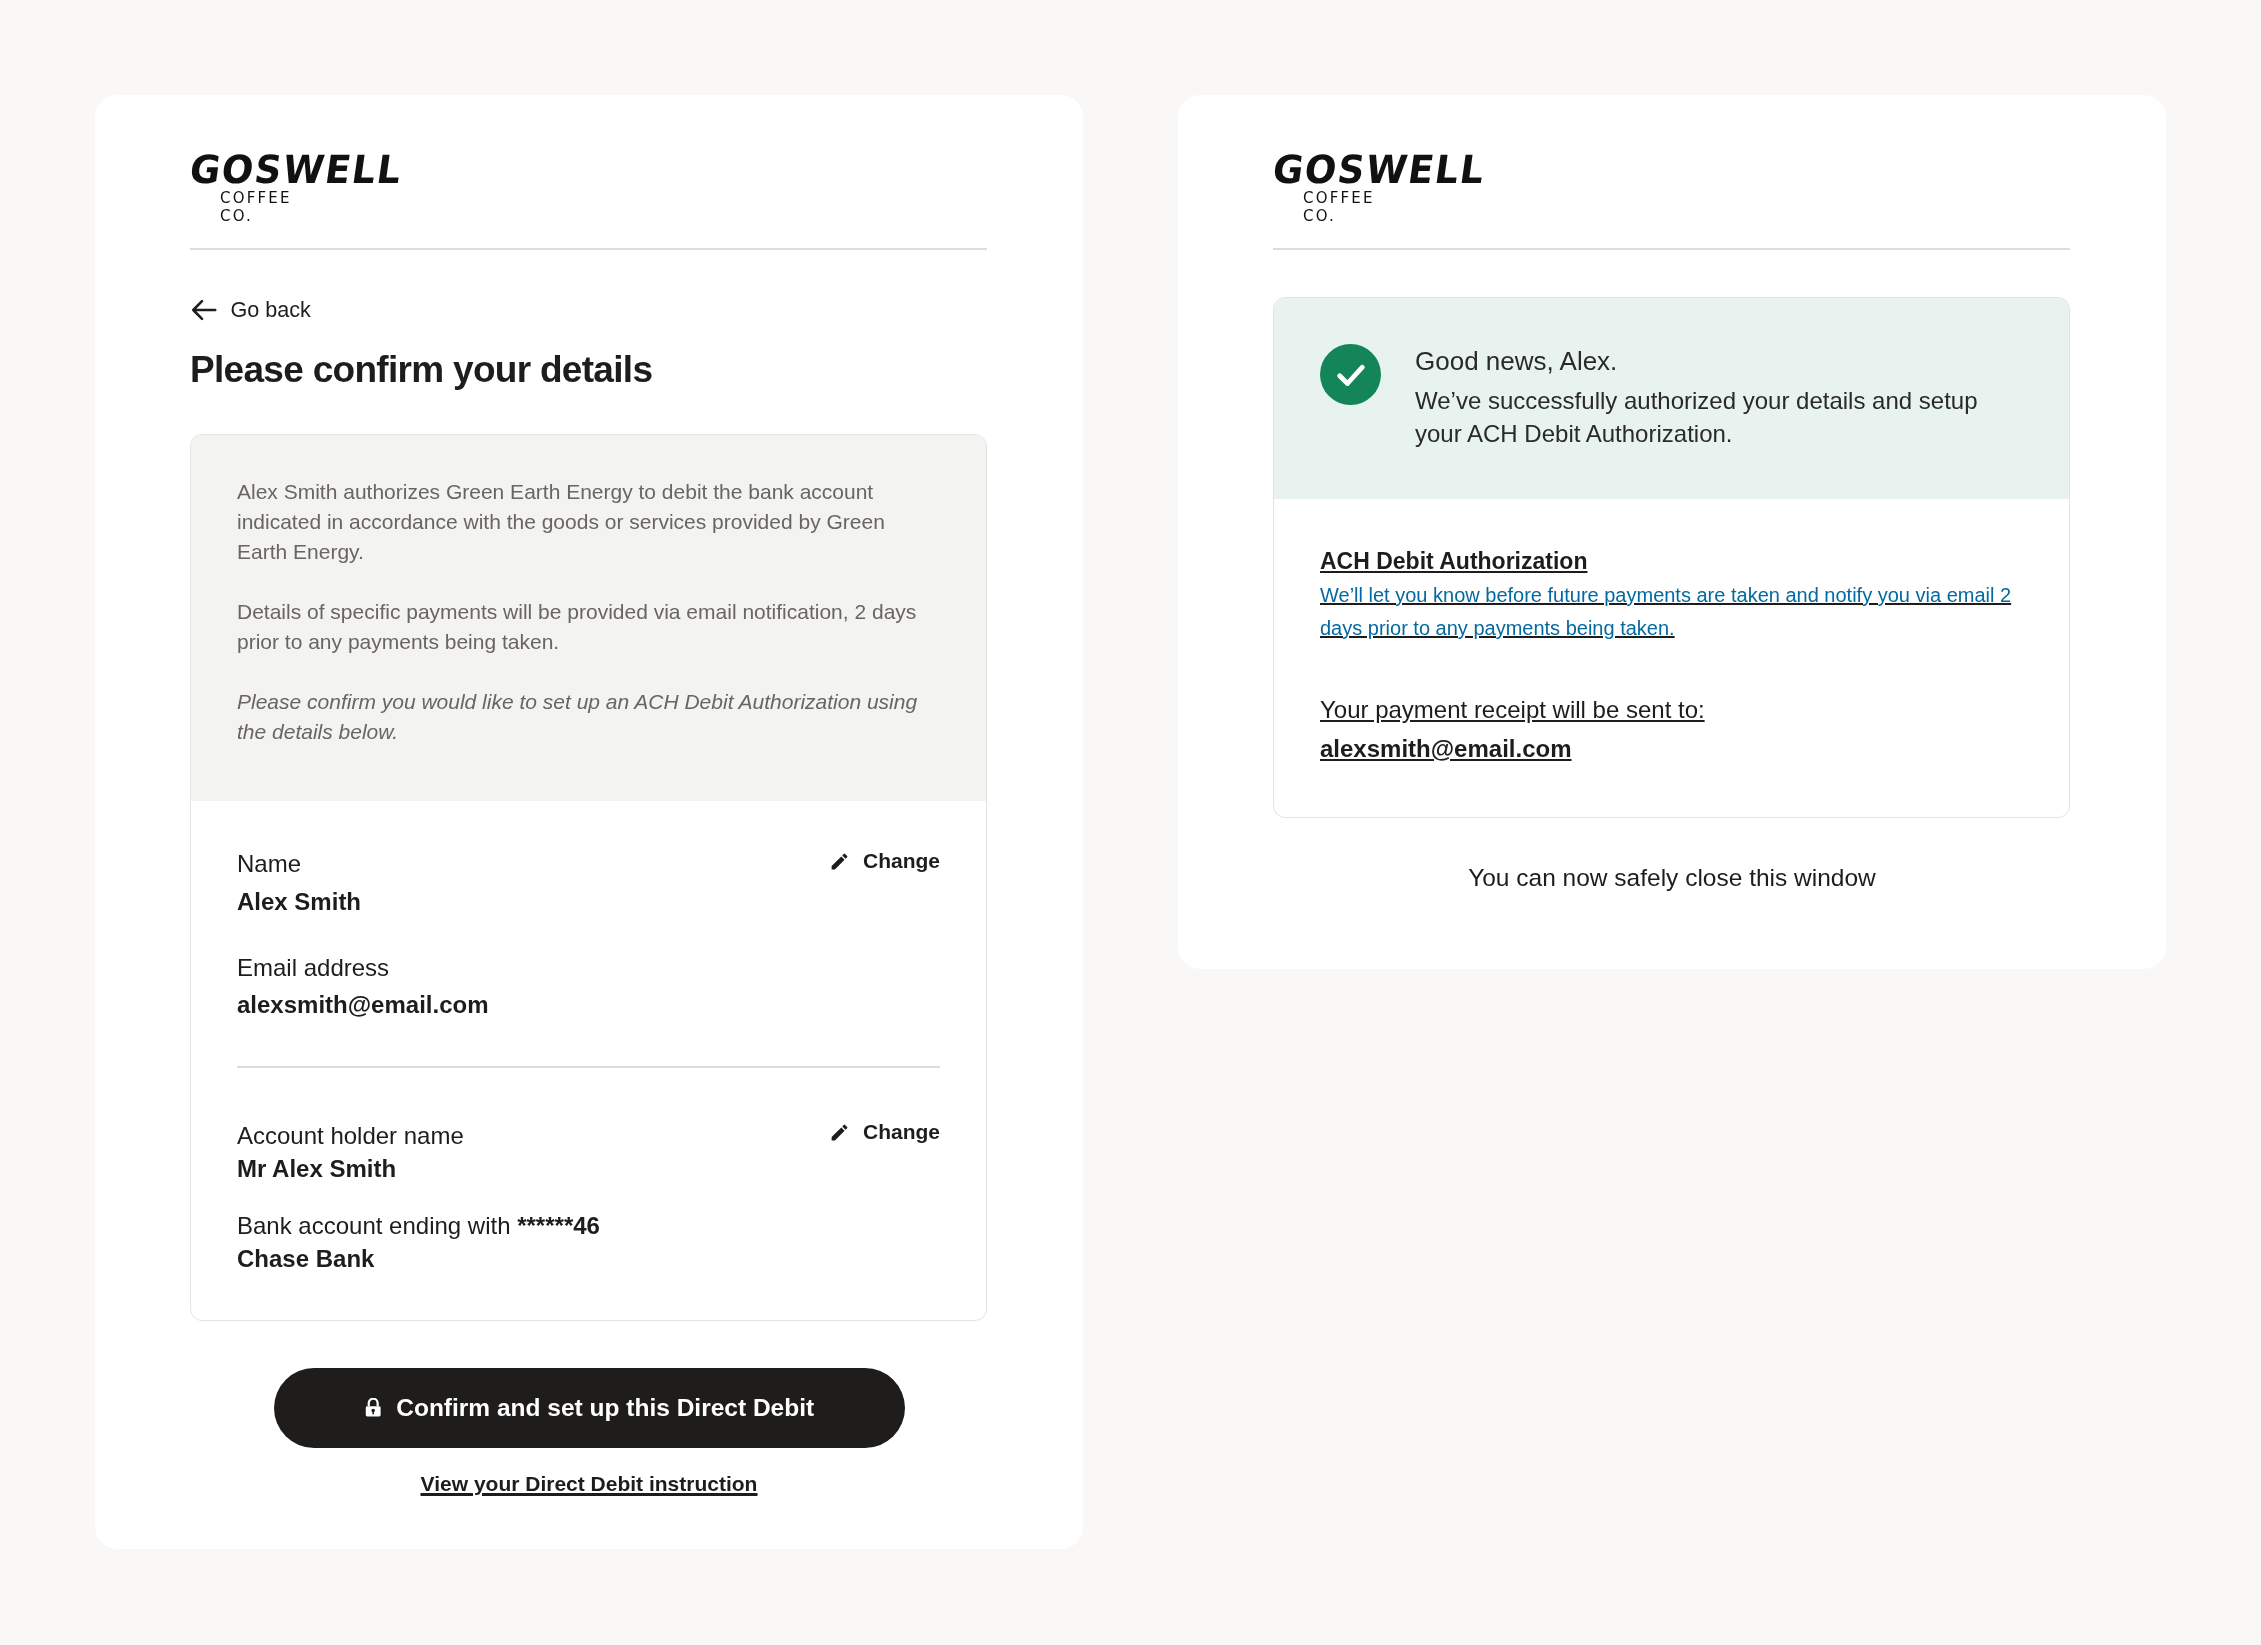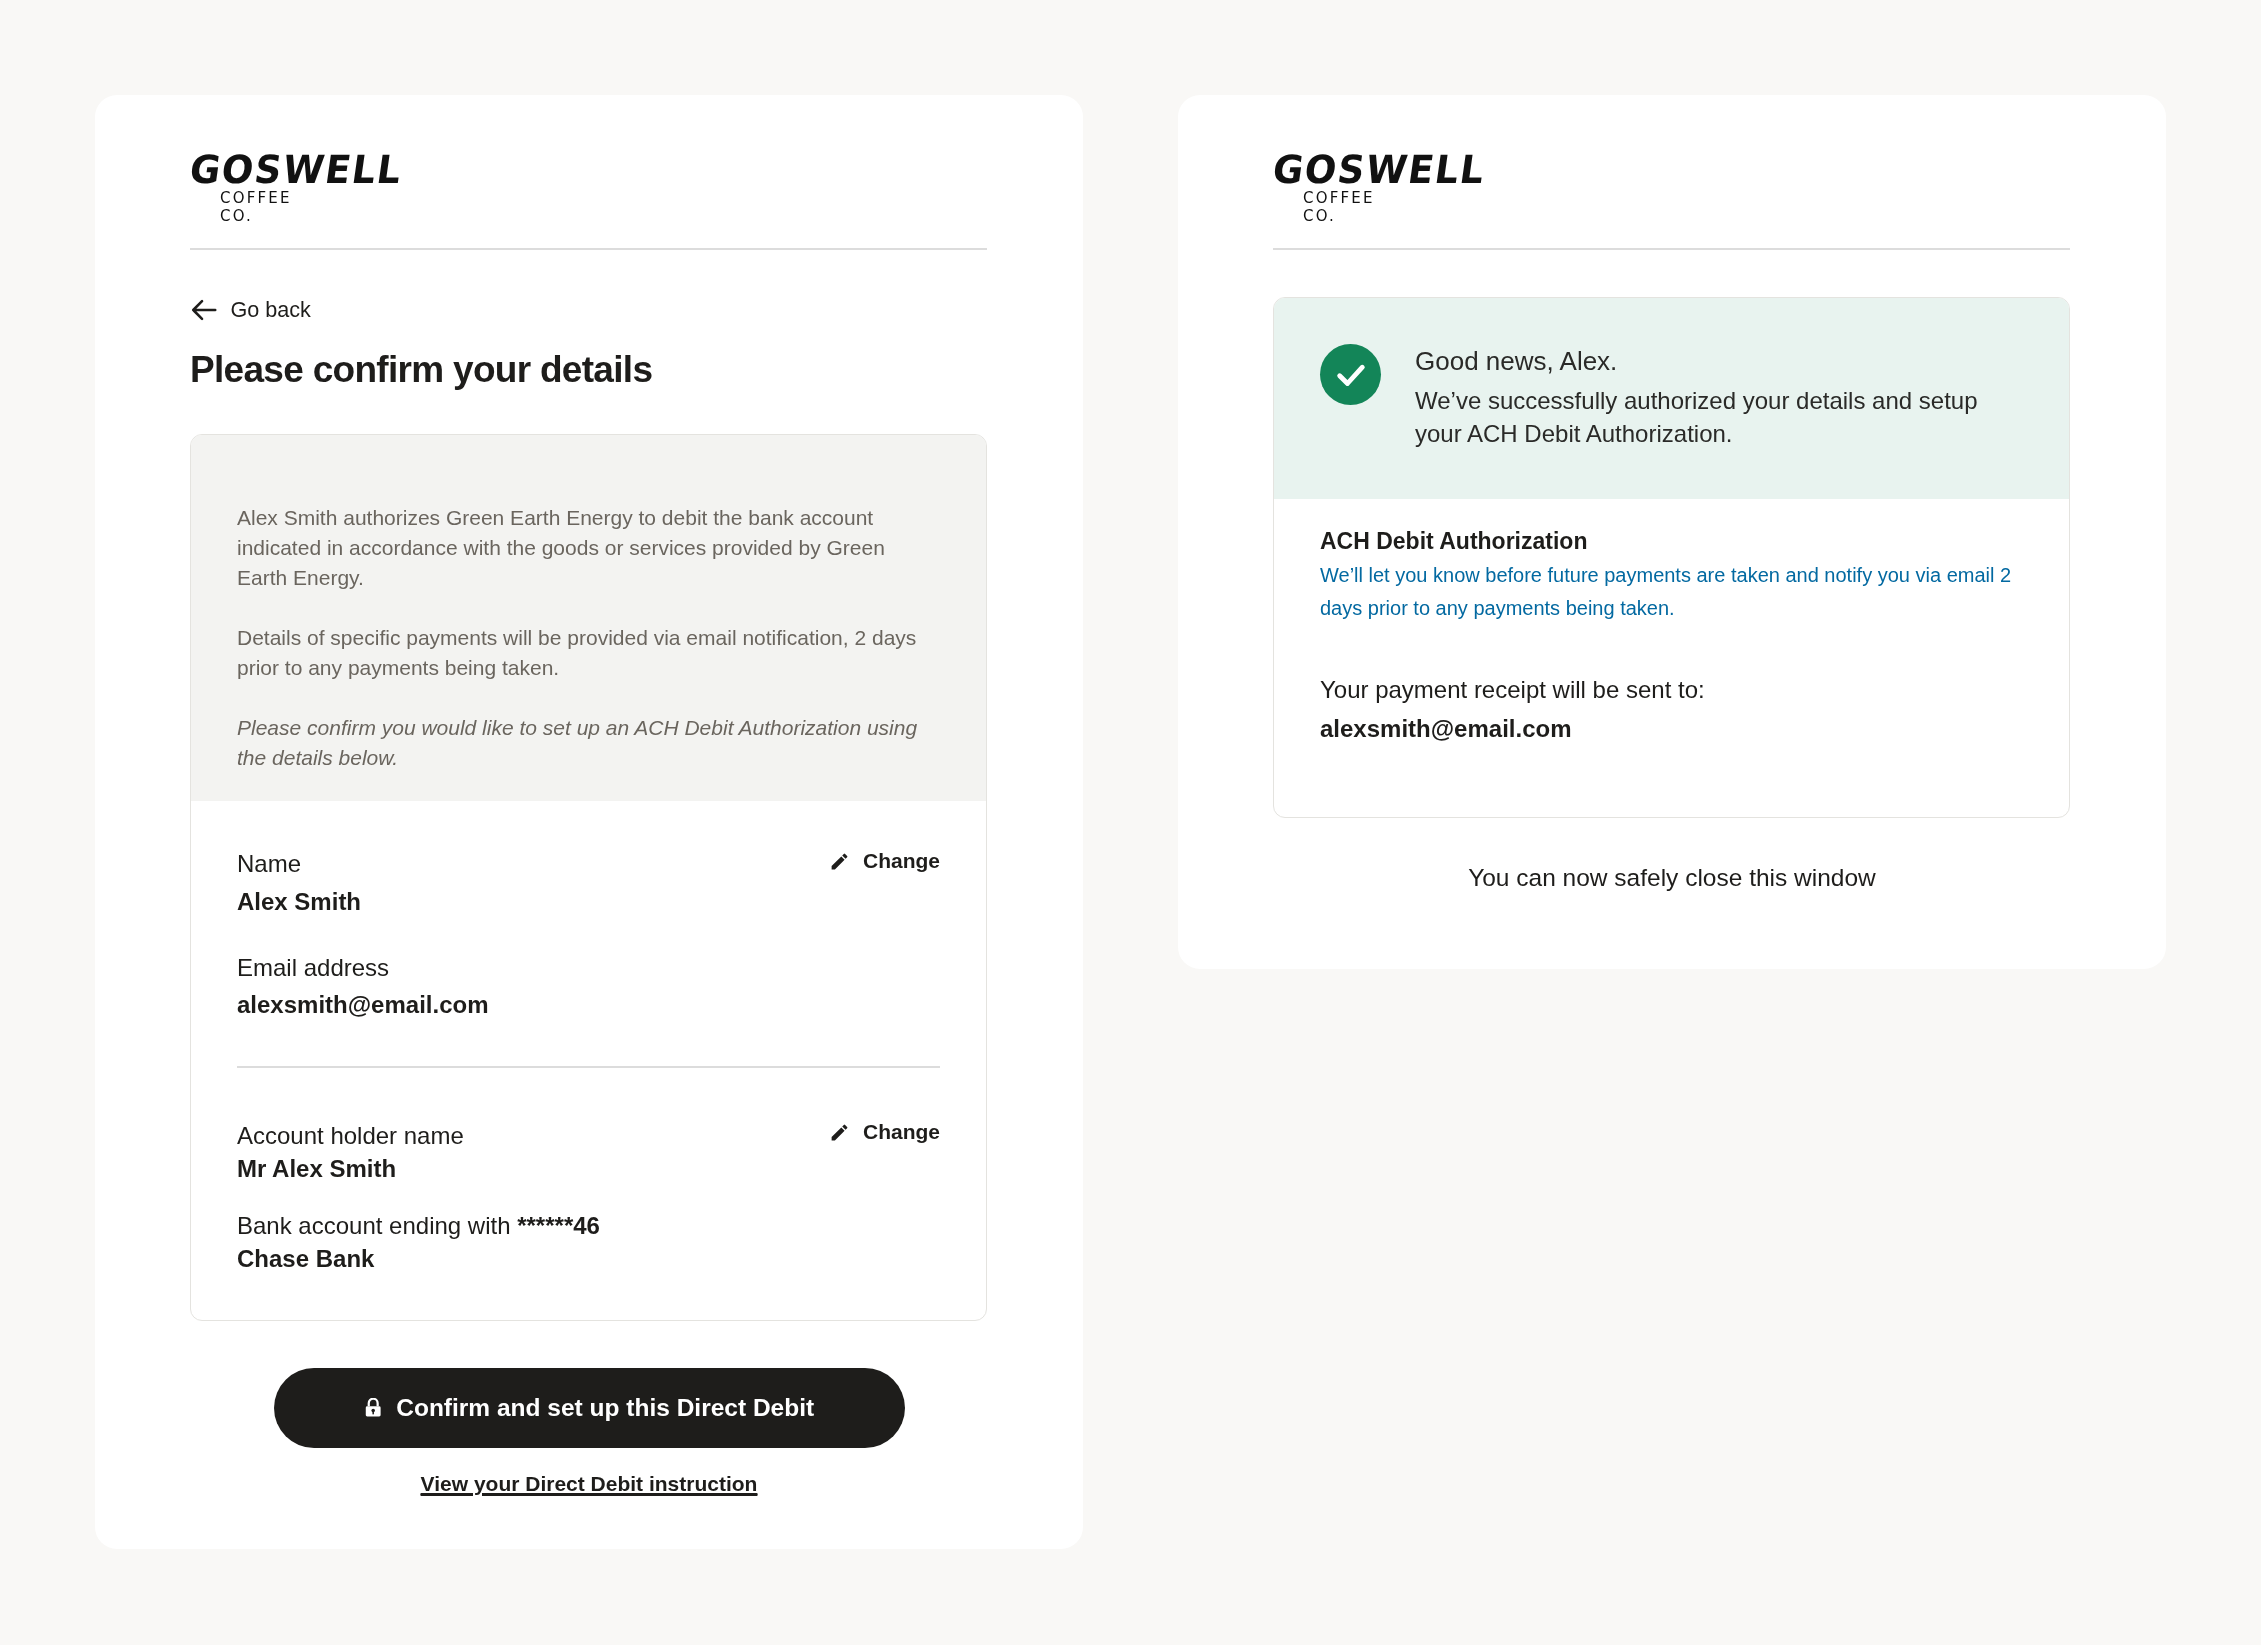--- a/index.html
+++ b/index.html
@@ -60,21 +60,21 @@
     }
     .details-box {
       position: absolute; left: 95px; top: 339px;
       width: 797px; height: 887px;
       border: 1.5px solid #e4e3df;
       border-radius: 12px;
       overflow: hidden;
     }
     .disclosure {
       background: #f3f3f1;
-      padding: 68px 46px 45px 46px;
+      padding: 42px 46px 45px 46px;
       height: 366px;
       color: #6a655e;
       font-size: 21px;
       line-height: 30px;
     }
     .disclosure p { margin-bottom: 30px; }
     .disclosure p:last-child { margin-bottom: 0; font-style: italic; }
 
     .section { position: relative; padding: 0 46px; }
     .field-label { font-size: 24px; color: #1e1d1b; line-height: 33px; }
@@ -137,21 +137,21 @@
     .check-circle svg { width: 34px; height: 34px; }
     .success-title {
       position: absolute; left: 141px; top: 48px;
       font-size: 26px; font-weight: normal; color: #2a2a28;
     }
     .success-text {
       position: absolute; left: 141px; top: 86px;
       width: 610px;
       font-size: 24px; line-height: 33px; color: #2a2a28;
     }
-    .ach-section { padding: 26px 46px 0 46px; }
+    .ach-section { padding: 46px 46px 0 46px; text-decoration: underline; }
     .ach-title { font-size: 23px; font-weight: bold; line-height: 33px; color: #1e1d1b; }
     .ach-text { font-size: 20px; line-height: 33px; color: #0369a1; margin-top: 1px; }
     .receipt-label { font-size: 24px; line-height: 33px; color: #1e1d1b; margin-top: 48px; }
     .receipt-email { font-size: 24px; font-weight: bold; line-height: 33px; color: #1e1d1b; margin-top: 6px; }
     .close-note {
       position: absolute; left: 0; top: 769px; width: 988px;
       text-align: center; font-size: 24.5px; color: #1e1d1b;
     }
   </style>
 </head>

